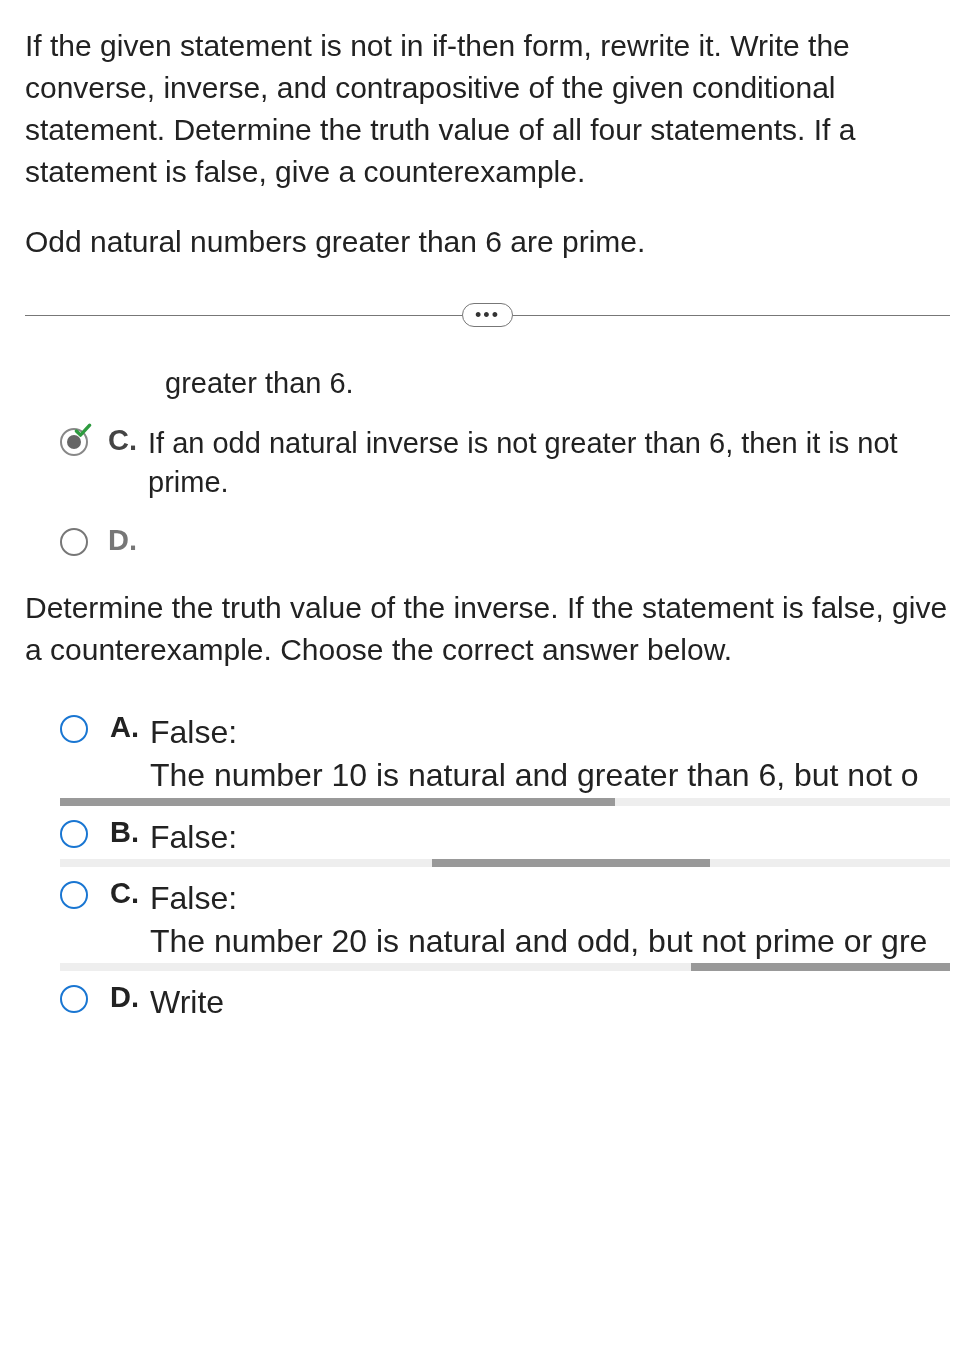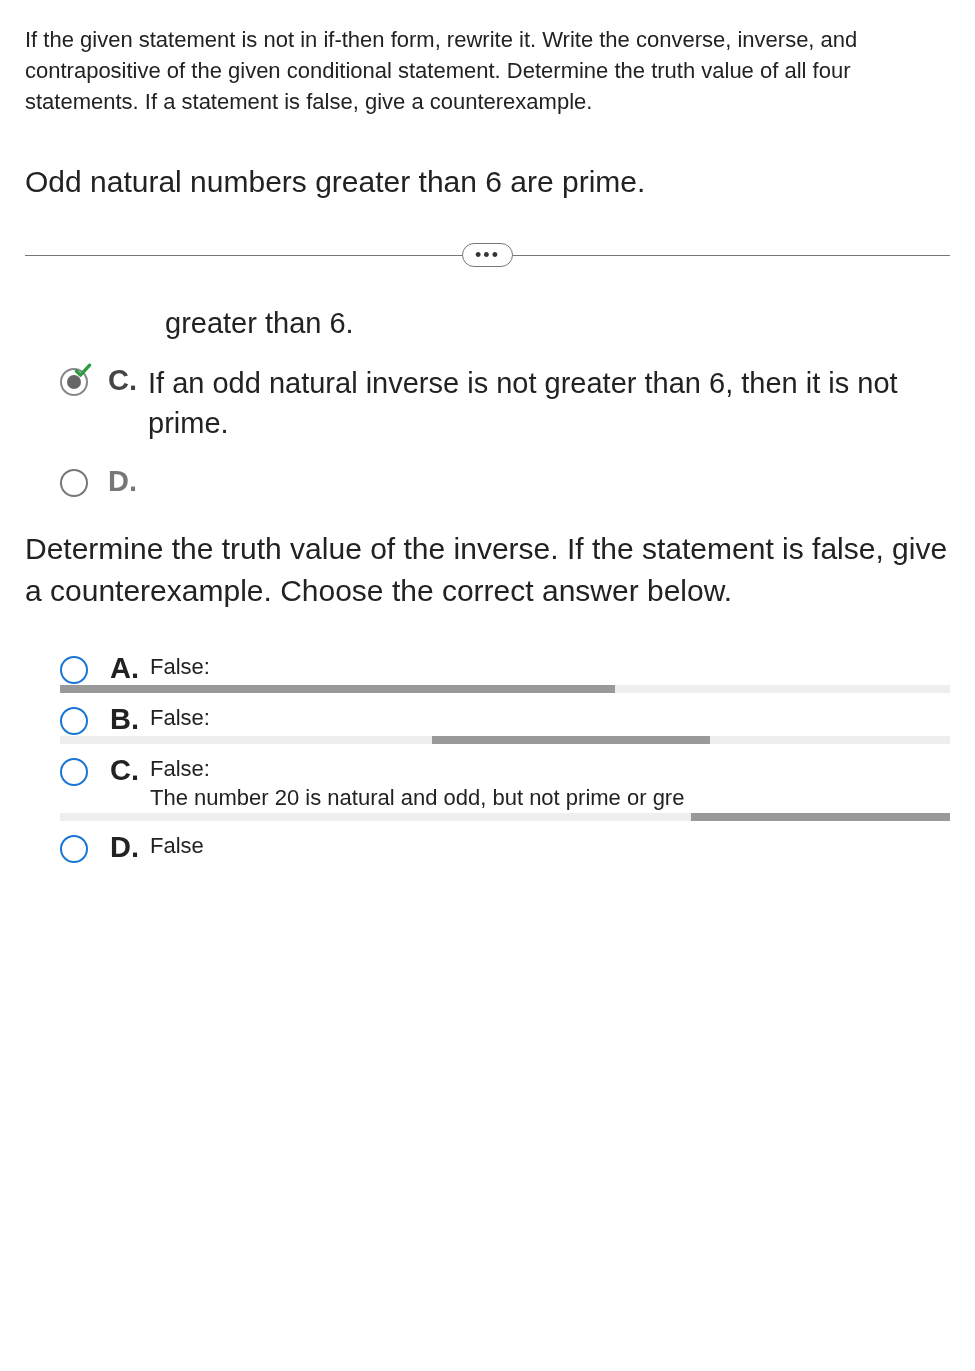--- a/index.html
+++ b/index.html
@@ -8,23 +8,23 @@
       box-sizing: border-box;
     }
     body {
       font-family: Arial, Helvetica, sans-serif;
       background: #ffffff;
       width: 975px;
       padding: 25px 25px 25px 25px;
       color: #222222;
     }
     .question-text {
-      font-size: 22px;
+      font-size: 30px;
       line-height: 1.4;
-      margin-bottom: 44px;
+      margin-bottom: 28px;
     }
     .statement-text {
       font-size: 30px;
       line-height: 1.4;
       margin-bottom: 40px;
     }
     .divider-wrap {
       display: flex;
       align-items: center;
       margin-bottom: 40px;
@@ -152,21 +152,21 @@
     }
     .answer-letter {
       font-size: 29px;
       font-weight: bold;
       color: #222222;
       margin-left: 22px;
       width: 40px;
       flex-shrink: 0;
     }
     .answer-content {
-      font-size: 22px;
+      font-size: 32px;
       line-height: 1.35;
       flex: 1;
       white-space: nowrap;
       overflow: hidden;
     }
     .answer-content .label {
       display: block;
     }
     .answer-content .desc {
       display: block;
@@ -204,20 +204,21 @@
   <div class="option-letter">D.</div>
 </div>
 
 <div class="sub-question">Determine the truth value of the inverse. If the statement is false, give a counterexample. Choose the correct answer below.</div>
 
 <div class="answer-option has-scroll">
   <div class="radio-blue"></div>
   <div class="answer-letter">A.</div>
   <div class="answer-content">
     <span class="label">False:</span>
+    <span class="desc">The number 10 is natural and greater than 6, but not o</span>
   </div>
   <div class="scroll-thumb" style="left:35px;width:60%;"></div>
 </div>
 
 <div class="answer-option has-scroll">
   <div class="radio-blue"></div>
   <div class="answer-letter">B.</div>
   <div class="answer-content">
     <span class="label">False:</span>
   </div>
@@ -231,15 +232,15 @@
     <span class="label">False:</span>
     <span class="desc">The number 20 is natural and odd, but not prime or gre</span>
   </div>
   <div class="scroll-thumb" style="right:0;width:28%;"></div>
 </div>
 
 <div class="answer-option">
   <div class="radio-blue"></div>
   <div class="answer-letter">D.</div>
   <div class="answer-content">
-    <span class="label">False</span>
+    <span class="label">Write</span>
   </div>
 </div>
 
 </body></html>

